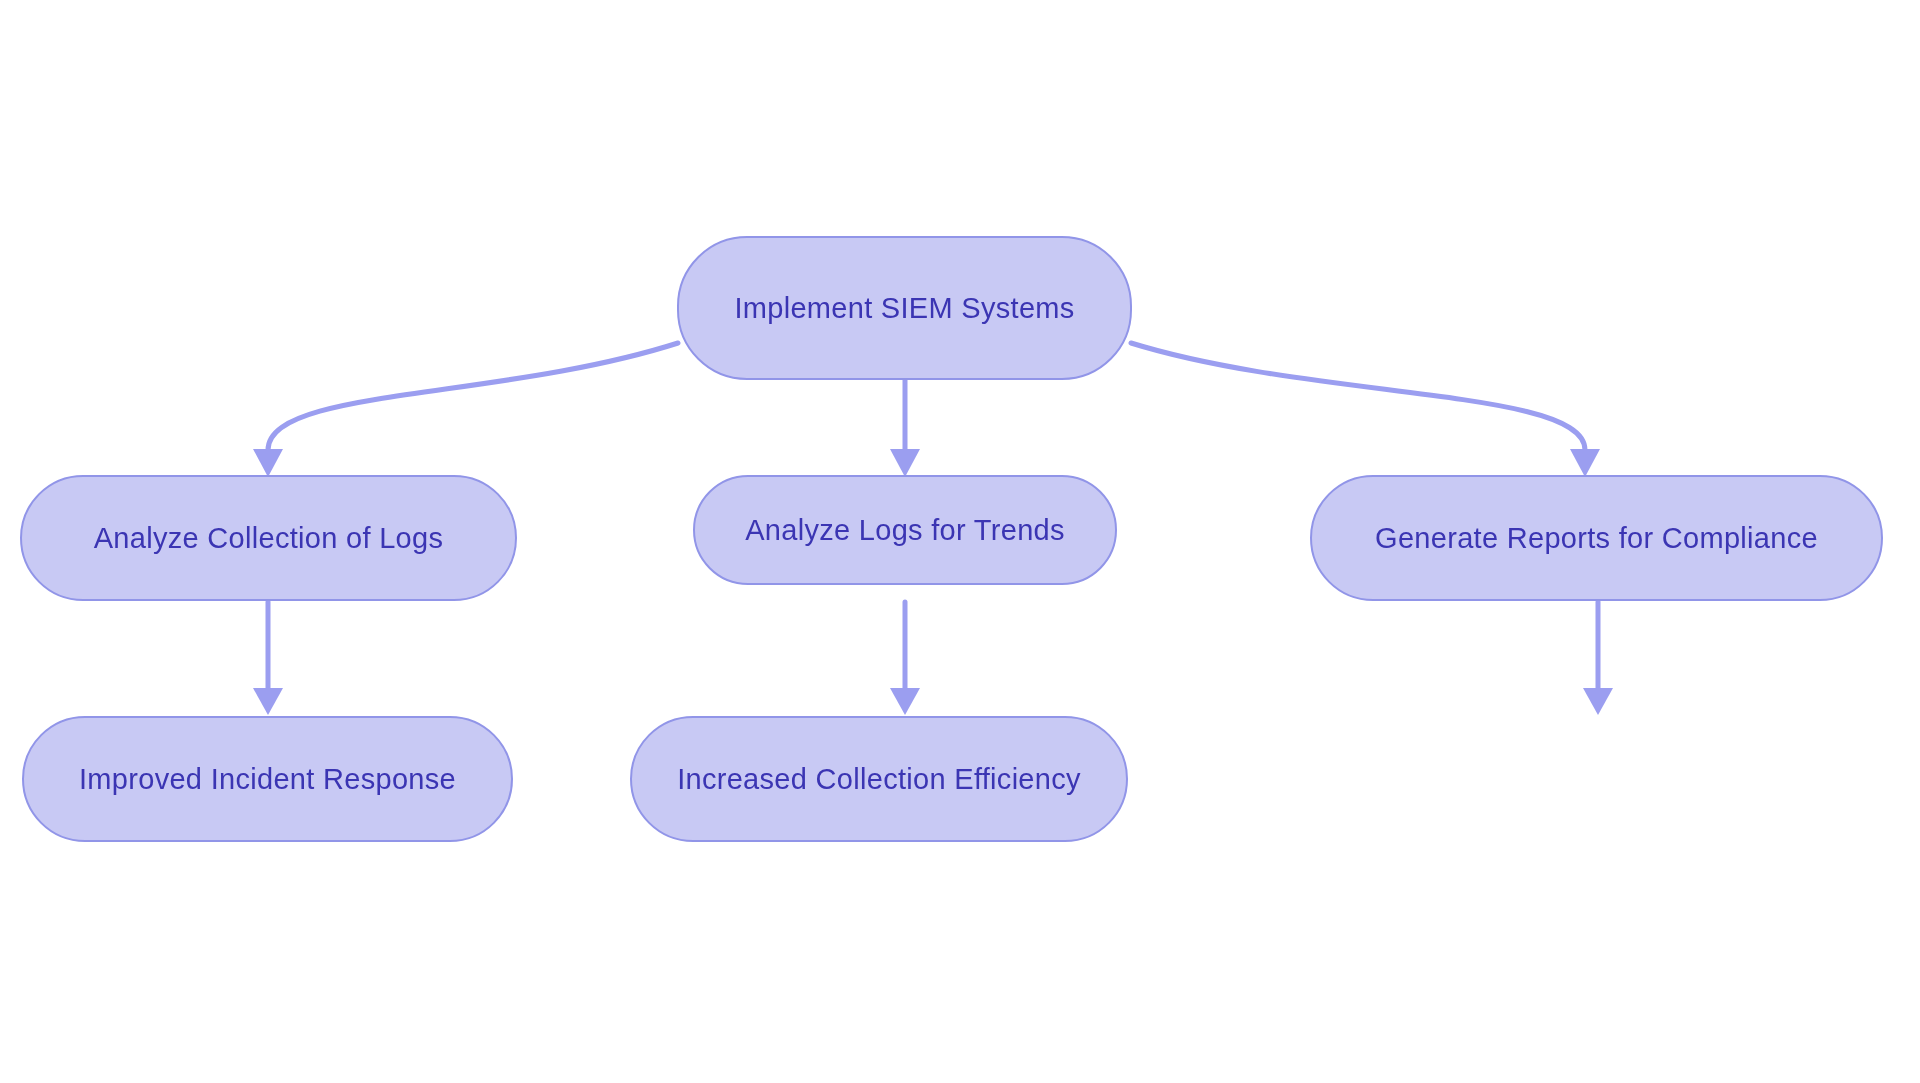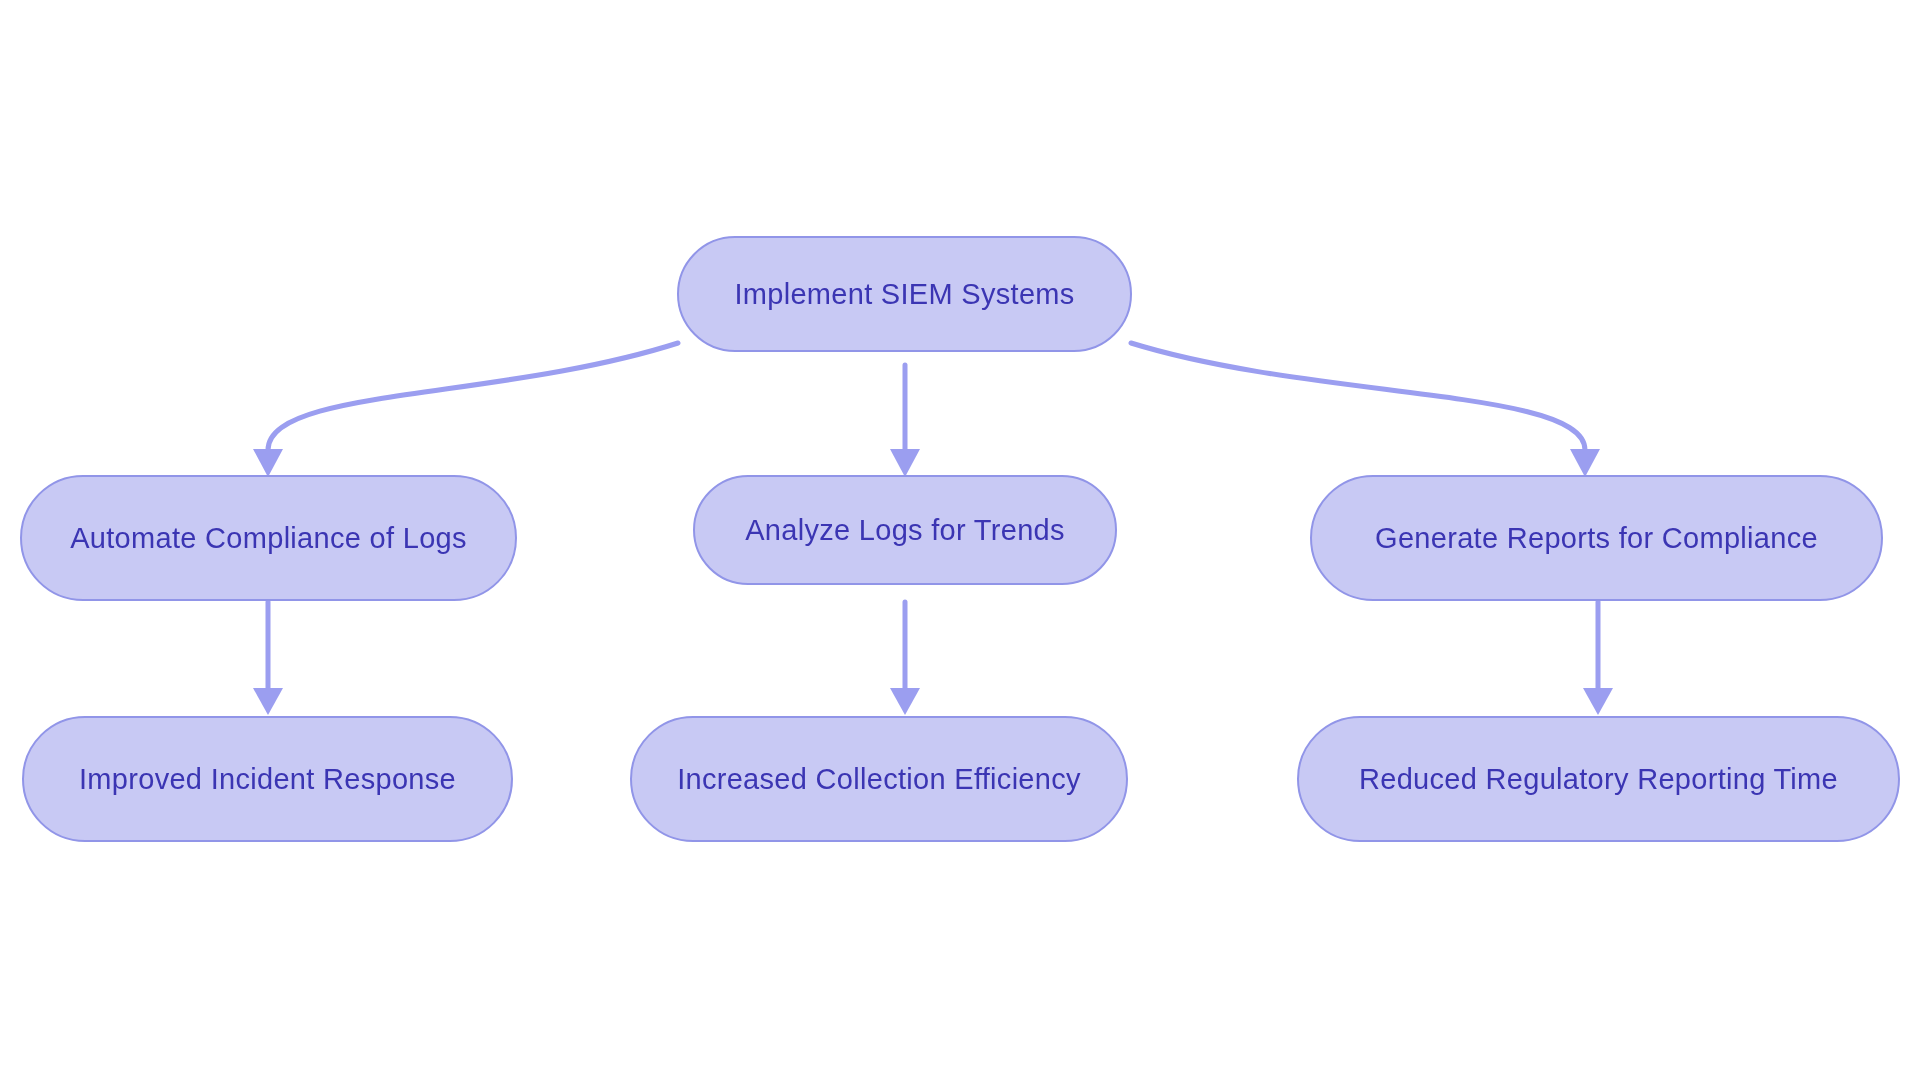--- a/index.html
+++ b/index.html
@@ -46,21 +46,21 @@
     text-align: center;
     background: var(--node-fill);
     border: 2px solid var(--node-border);
     border-radius: 70px;
     color: var(--node-text);
     font-size: 29px;
     letter-spacing: 0.3px;
     line-height: 1.2;
     white-space: nowrap;
   }
-  .node-root       { left: 677px;  top: 236px; width: 455px; height: 116px; }
+  .node-root       { left: 677px;  top: 236px; width: 455px; height: 144px; }
   .node-automate   { left: 20px;   top: 475px; width: 497px; height: 126px; }
   .node-analyze    { left: 693px;  top: 475px; width: 424px; height: 110px; }
   .node-generate   { left: 1310px; top: 475px; width: 573px; height: 126px; }
   .node-incident   { left: 22px;   top: 716px; width: 491px; height: 126px; }
   .node-efficiency { left: 630px;  top: 716px; width: 498px; height: 126px; }
   .node-reduced    { left: 1297px; top: 716px; width: 603px; height: 126px; }
 </style>
 </head>
 <body>
 
@@ -85,36 +85,33 @@
 
     <path class="edge" d="M 1598 602 L 1598 688"></path>
     <polygon class="arrowhead" points="1583,688 1613,688 1598,715"></polygon>
   </svg>
 
   <div class="node node-root">
     <span>Implement SIEM Systems</span>
   </div>
 
   <div class="node node-automate">
-    <span>Automate Compliance of Logs</span>
+    <span>Analyze Collection of Logs</span>
   </div>
 
   <div class="node node-analyze">
     <span>Analyze Logs for Trends</span>
   </div>
 
   <div class="node node-incident">
     <span>Improved Incident Response</span>
   </div>
 
   <div class="node node-generate">
     <span>Generate Reports for Compliance</span>
   </div>
 
   <div class="node node-efficiency">
     <span>Increased Collection Efficiency</span>
   </div>
 
-  <div class="node node-reduced">
-    <span>Reduced Regulatory Reporting Time</span>
-  </div>
 
 </div>
 
 </body></html>

